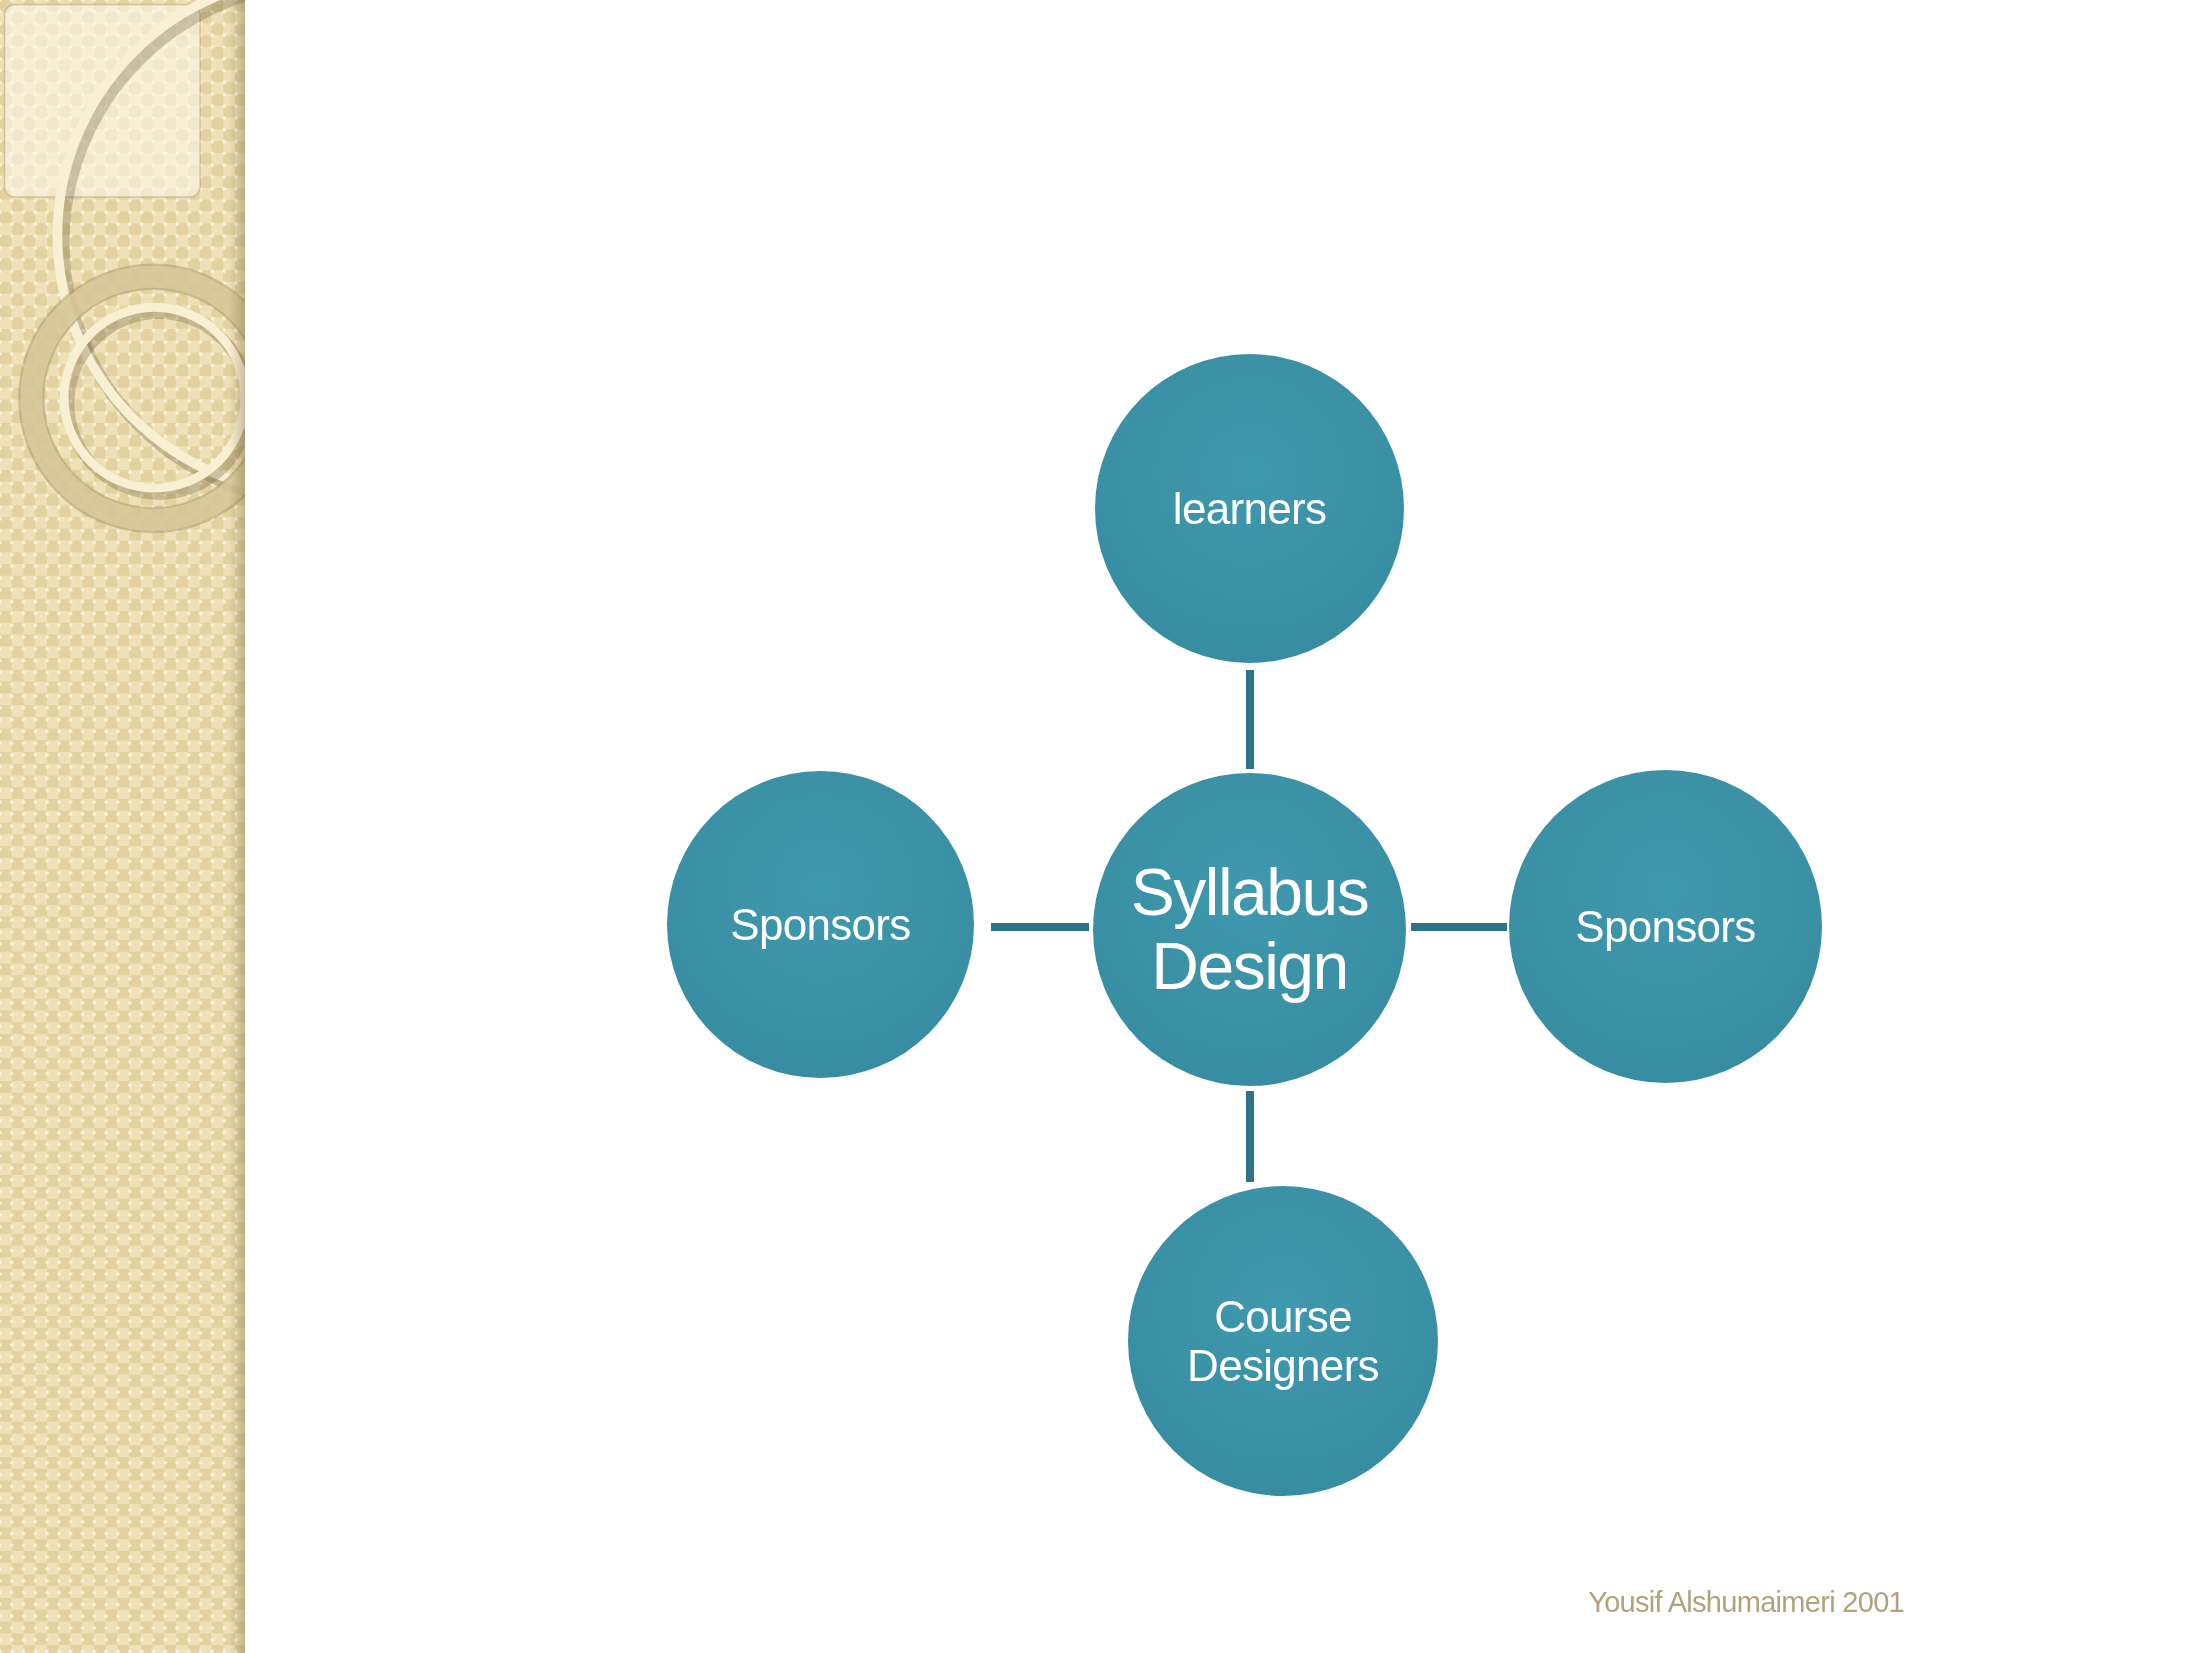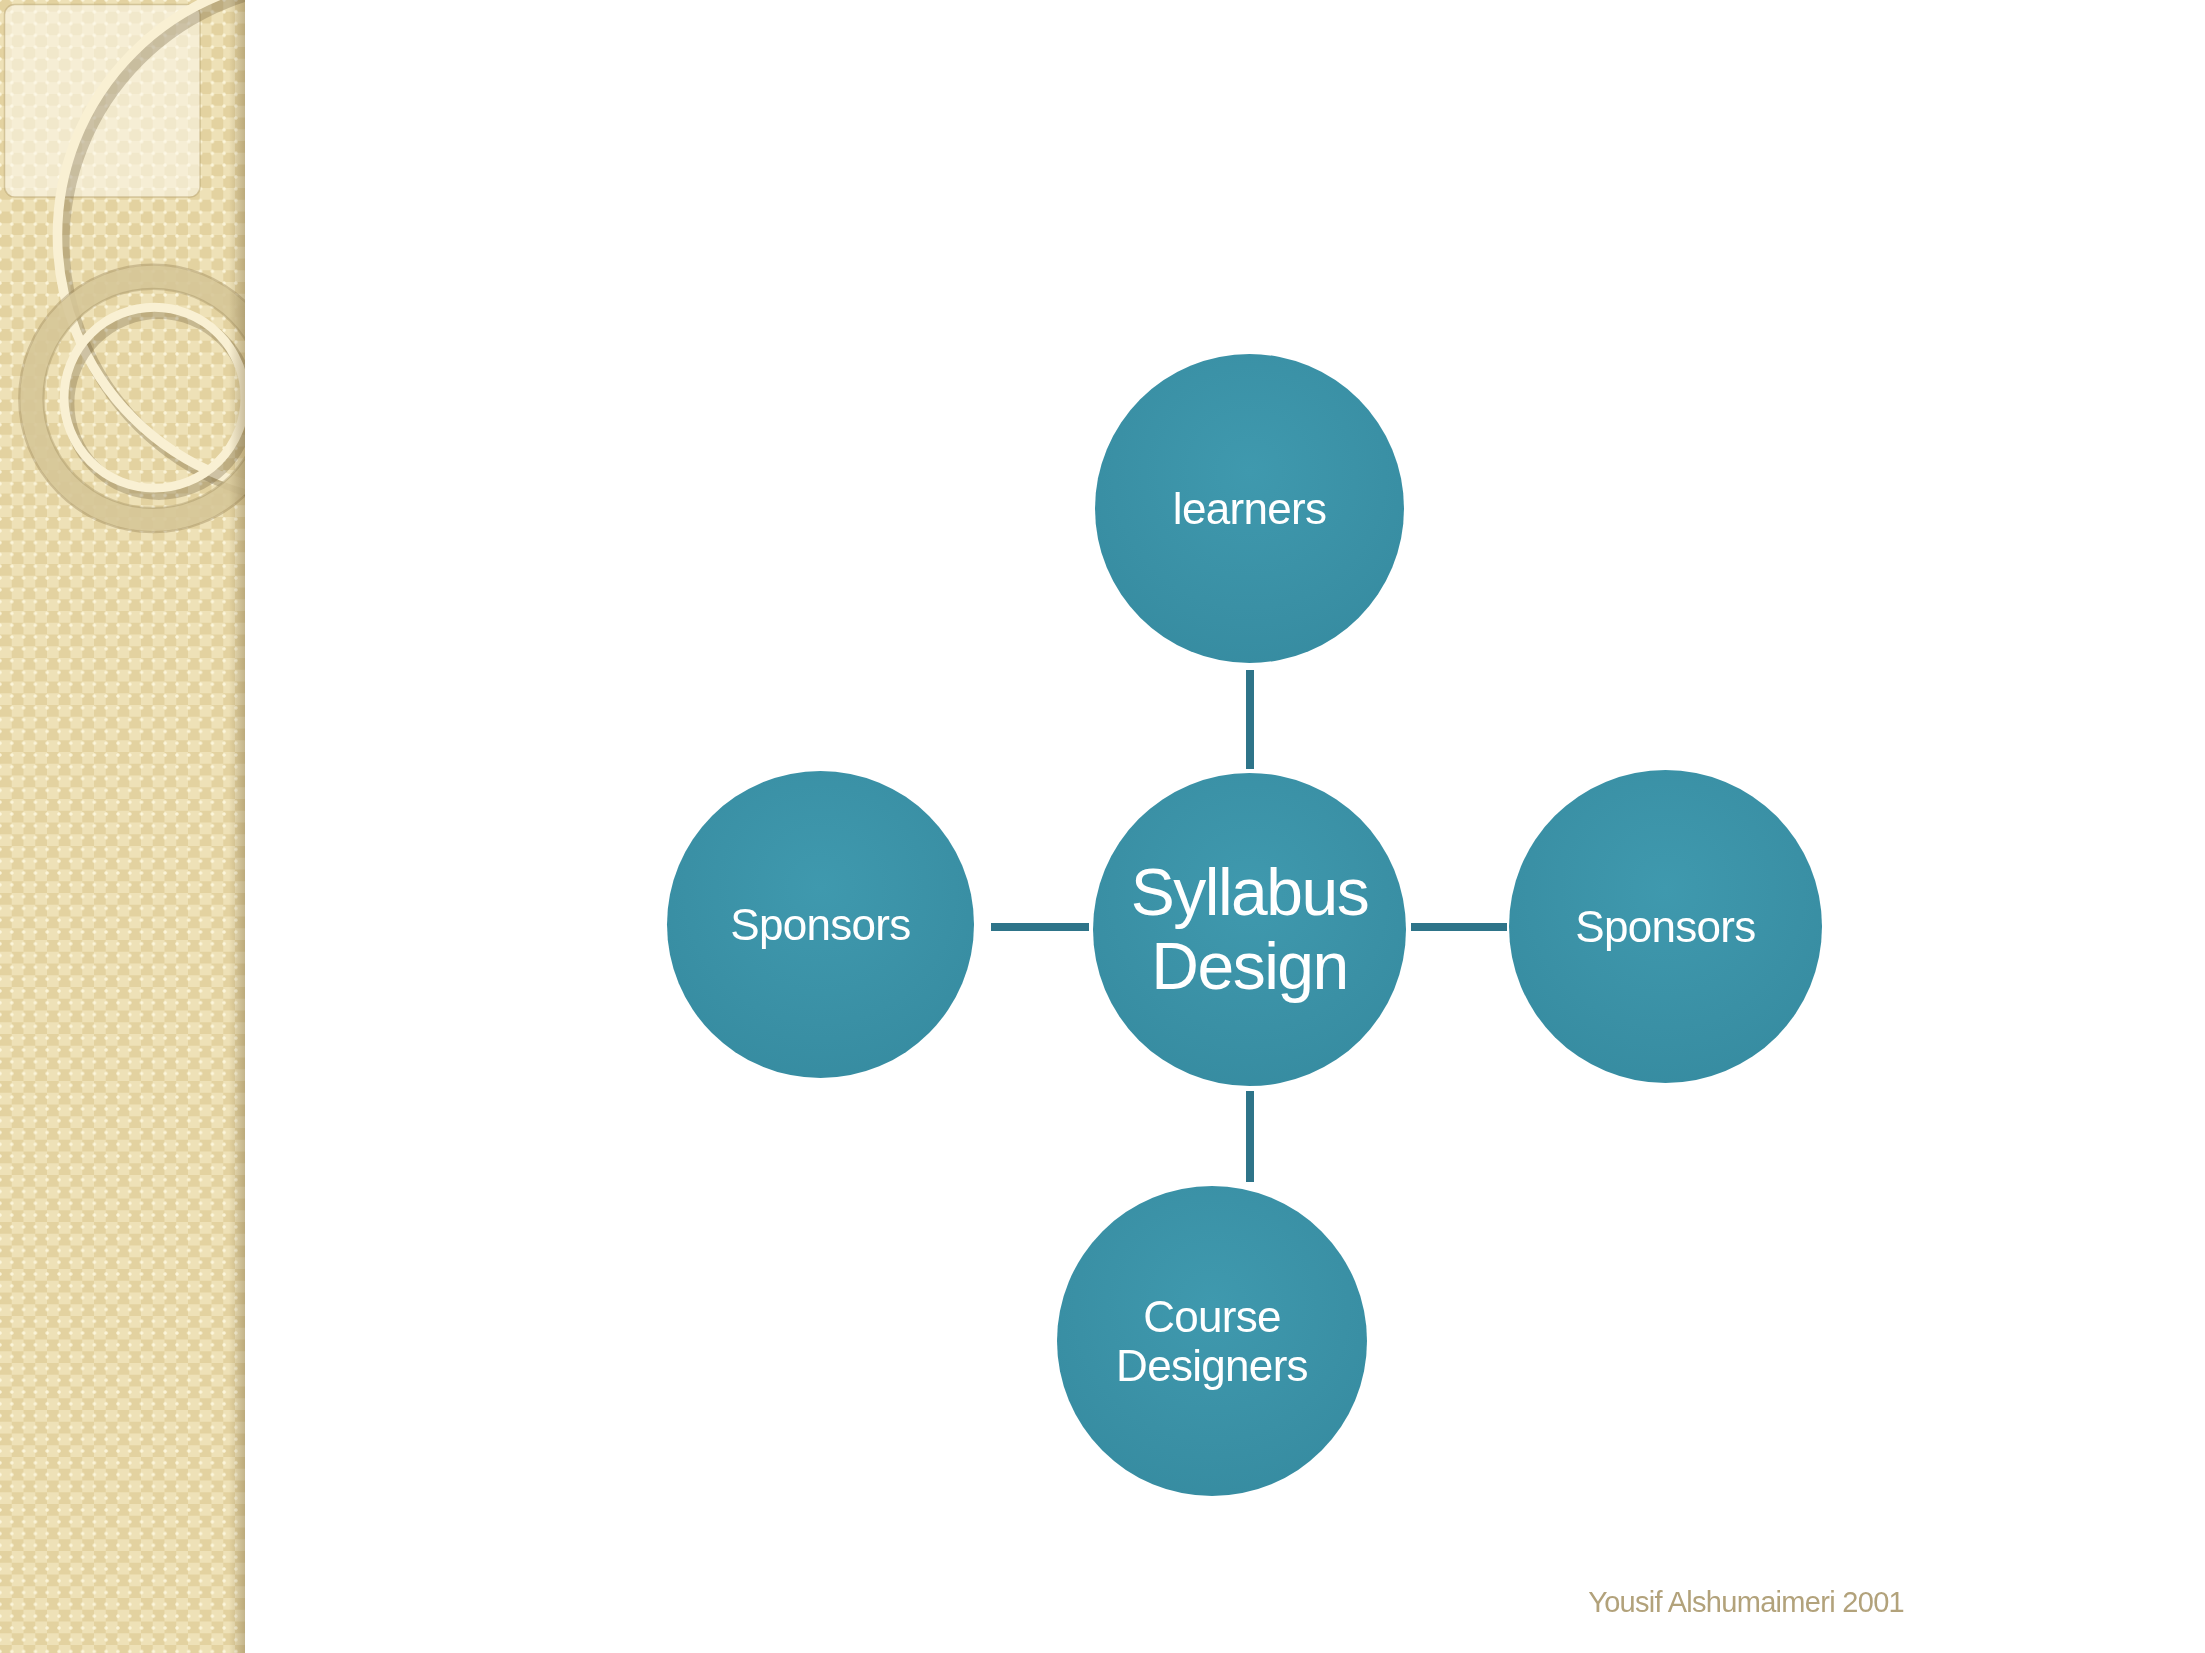--- a/index.html
+++ b/index.html
@@ -66,21 +66,21 @@
     letter-spacing: -0.7px;
     line-height: 1.12;
   }
   .node-satellite { font-size: 44px; }
   .node-center    { font-size: 66px; letter-spacing: -1.5px; }
 
   .node-top     { left: 1095px; top: 354px;  width: 309px; height: 309px; text-align: center; }
   .node-center-pos { left: 1093px; top: 773px; width: 313px; height: 313px; }
   .node-left    { left: 667px;  top: 771px; width: 307px; height: 307px; }
   .node-right   { left: 1509px; top: 770px; width: 313px; height: 313px; }
-  .node-bottom  { left: 1057px; top: 1186px; width: 310px; height: 310px; }
+  .node-bottom  { left: 1128px; top: 1186px; width: 310px; height: 310px; }
 
   .connector {
     position: absolute;
     background: #2e7489;
   }
   .connector-top    { left: 1246px; top: 670px;  width: 8px;  height: 99px; }
   .connector-bottom { left: 1246px; top: 1091px; width: 8px;  height: 91px; }
   .connector-left   { left: 991px; top: 923px; width: 98px; height: 8px; }
   .connector-right  { left: 1411px; top: 923px; width: 96px; height: 8px; }
 

